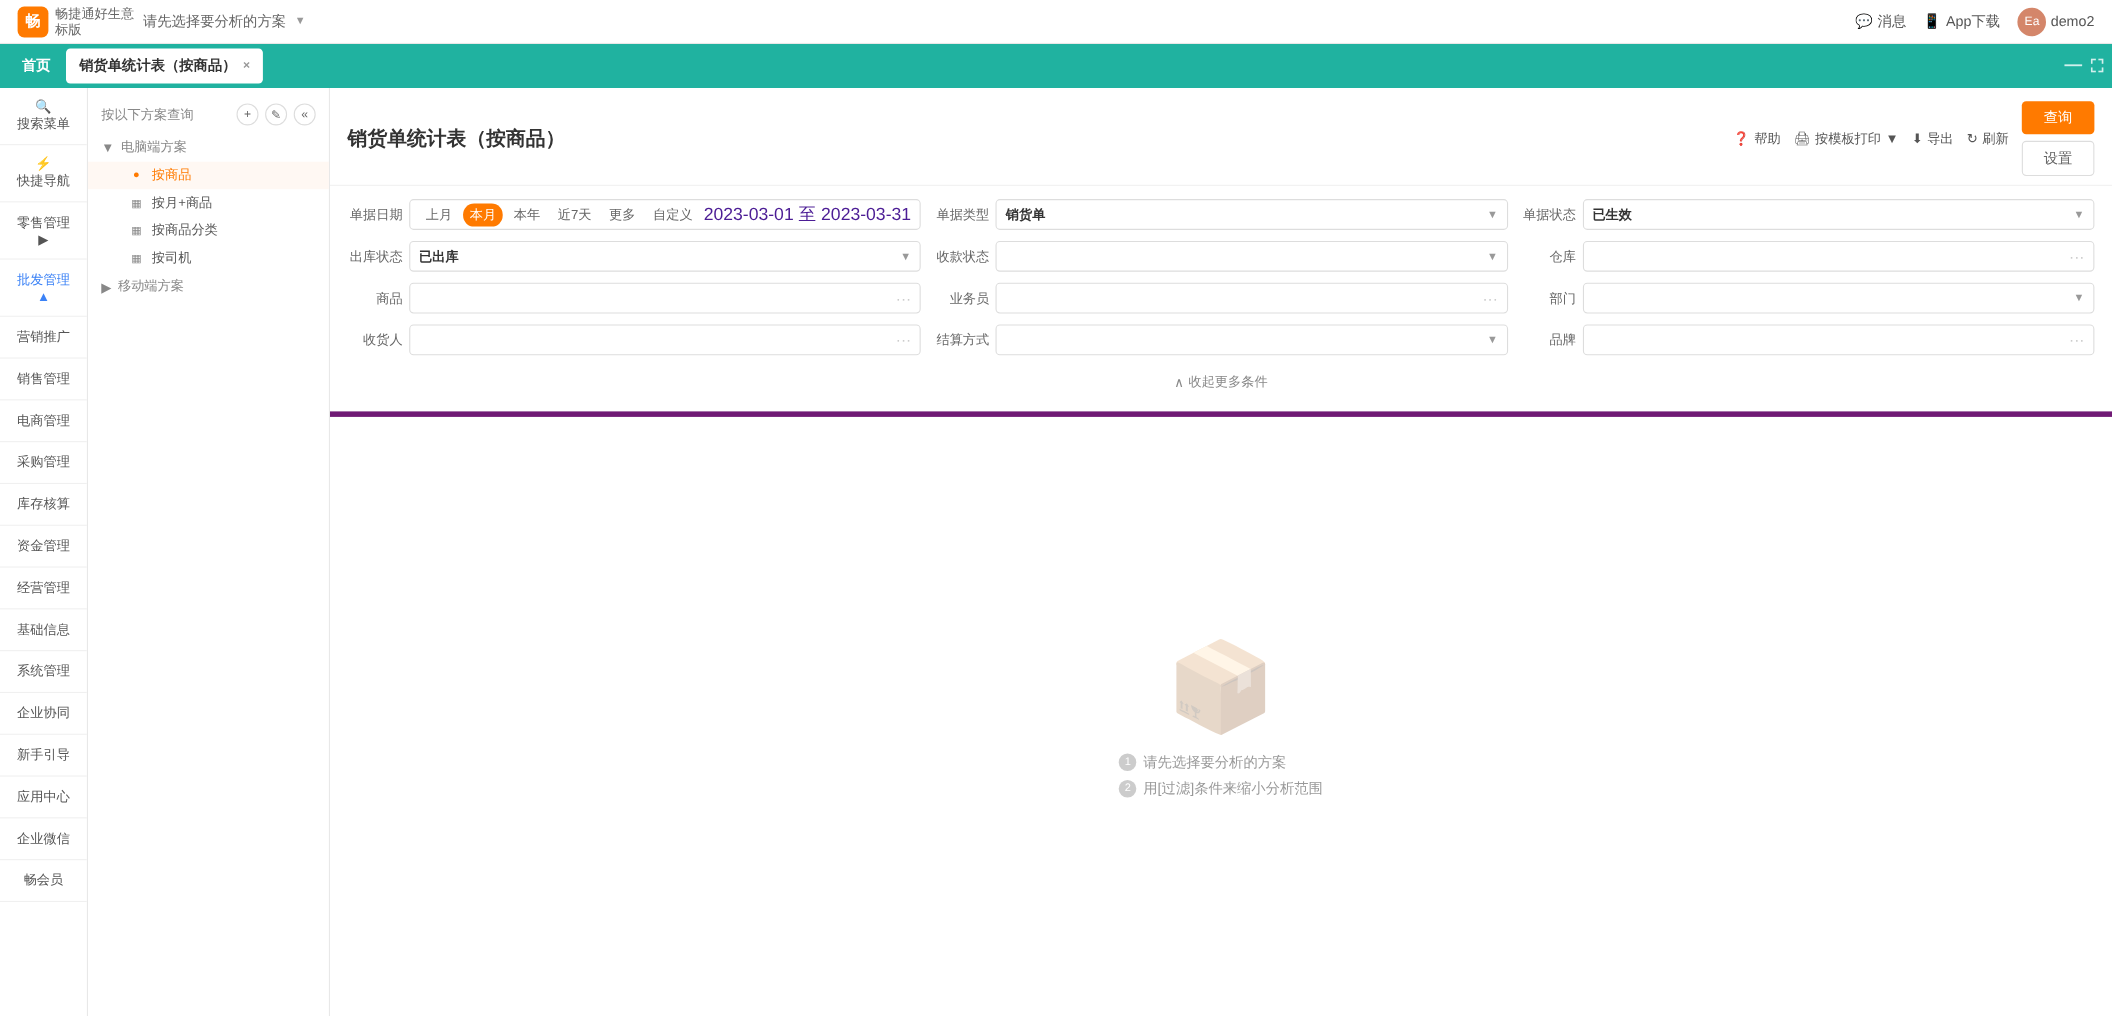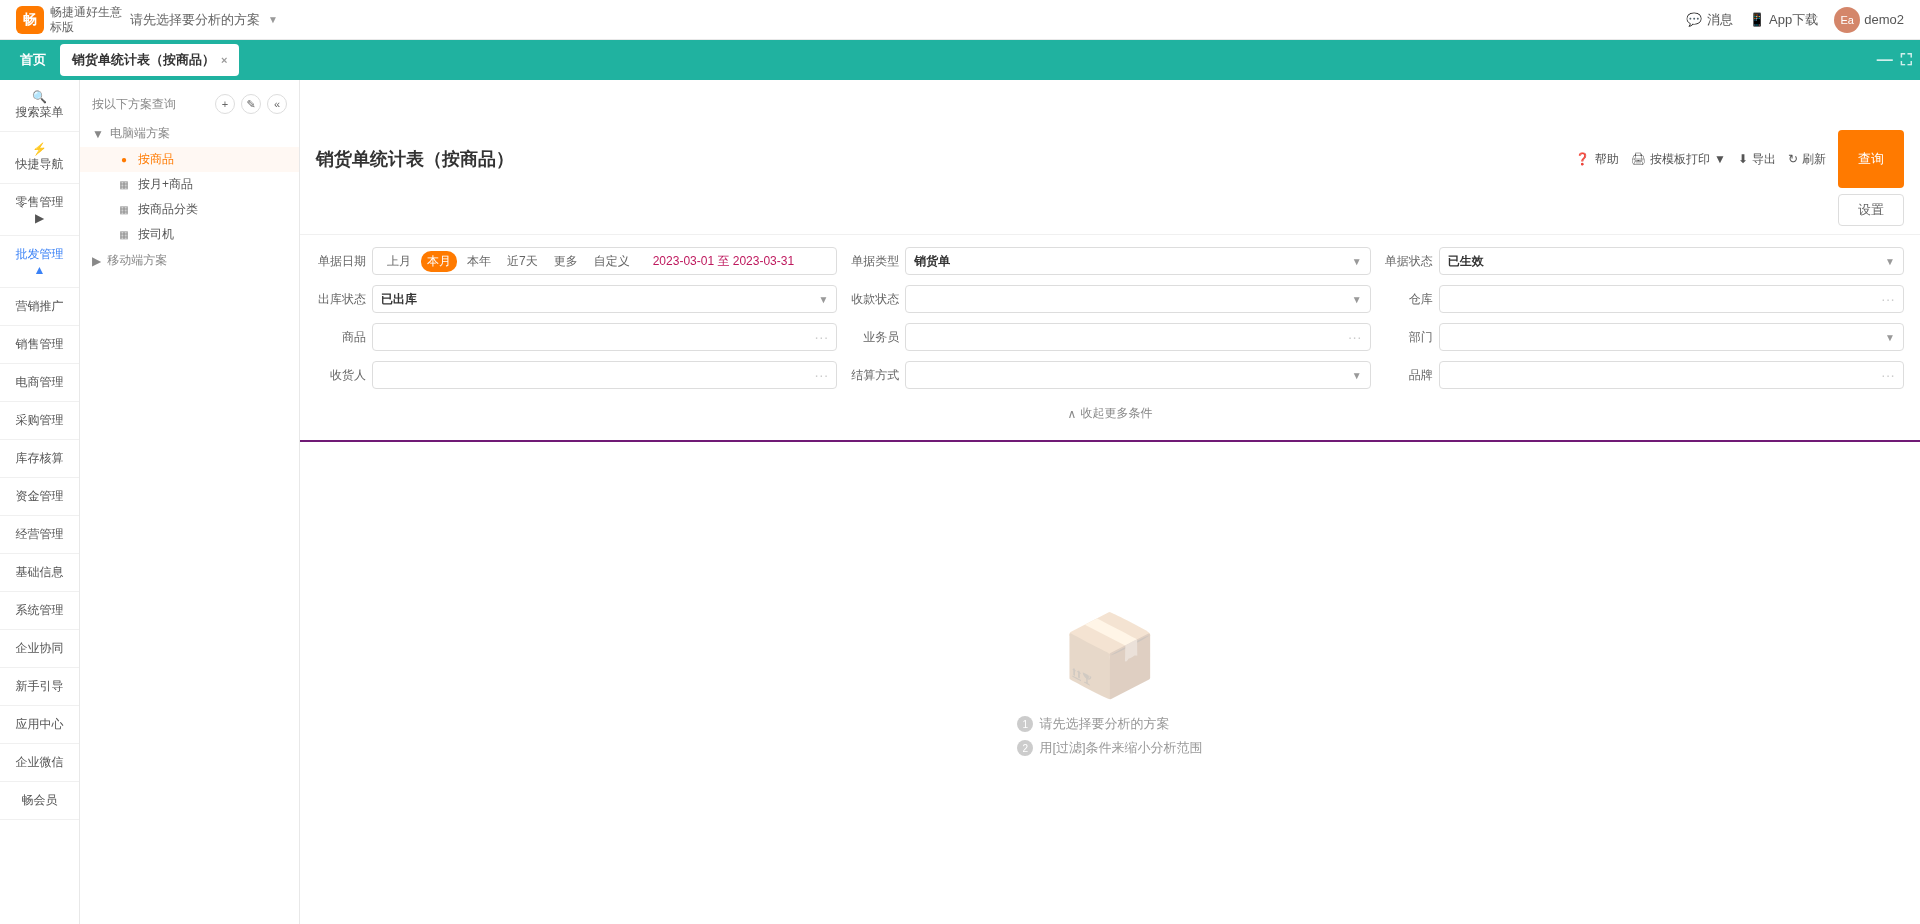--- a/index.html
+++ b/index.html
@@ -59,46 +59,46 @@
     
     .right-panel { flex: 1; display: flex; flex-direction: column; overflow: hidden; }
 
     
     .page-header { padding: 12px 16px 8px; display: flex; align-items: center; justify-content: space-between; background: #fff; border-bottom: 1px solid #f0f0f0; }
     .page-title { font-size: 18px; font-weight: bold; color: #333; }
     .page-actions { display: flex; align-items: center; gap: 12px; }
     .page-action-btn { display: flex; align-items: center; gap: 4px; font-size: 12px; color: #555; cursor: pointer; }
 
     
-    .filter-area { padding: 12px 16px; background: #fff; border-bottom: 2px solid #701a75; }
+    .filter-area { padding: 12px 16px; background: #fff; border-bottom: 5px solid #701a75; }
     .filter-row { display: flex; align-items: center; gap: 12px; margin-bottom: 10px; }
     .filter-item { display: flex; align-items: center; gap: 6px; flex: 1; }
     .filter-label { font-size: 12px; color: #666; white-space: nowrap; min-width: 50px; text-align: right; }
     .filter-control { flex: 1; display: flex; align-items: center; border: 1px solid #ddd; border-radius: 4px; height: 28px; padding: 0 8px; font-size: 12px; background: #fff; }
     .filter-control-select { display: flex; align-items: center; justify-content: space-between; cursor: pointer; font-weight: bold; }
     .filter-control-select .select-val { color: #333; }
     .filter-control-select .select-arrow { color: #999; font-size: 10px; }
     .filter-control-dots { color: #ccc; cursor: pointer; font-size: 14px; }
     .date-tabs { display: flex; gap: 4px; align-items: center; }
     .date-tab { font-size: 12px; color: #666; cursor: pointer; padding: 2px 6px; border-radius: 3px; }
     .date-tab.active { background: #ff7a00; color: #fff; border-radius: 10px; }
-    .date-range { font-size: 12px; color: #be185d; }
+    .date-range { font-size: 16px; color: #4c1d95; }
 
     
     .collapse-bar { display: flex; align-items: center; justify-content: center; padding: 6px; cursor: pointer; color: #888; font-size: 12px; gap: 4px; }
 
     
     .empty-state { flex: 1; display: flex; flex-direction: column; align-items: center; justify-content: center; gap: 12px; }
     .empty-tips { display: flex; flex-direction: column; gap: 6px; }
     .empty-tip { display: flex; align-items: center; gap: 6px; font-size: 13px; color: #999; }
     .tip-num { width: 16px; height: 16px; border-radius: 50%; background: #ccc; color: #fff; font-size: 10px; display: flex; align-items: center; justify-content: center; }
 
     
     .query-btns { display: flex; flex-direction: column; gap: 6px; }
-    .btn-query { background: #ff7a00; color: #fff; border: none; border-radius: 4px; padding: 20px 20px; font-size: 13px; cursor: pointer; margin-top: 38px; }
+    .btn-query { background: #ff7a00; color: #fff; border: none; border-radius: 4px; padding: 6px 20px; font-size: 13px; cursor: pointer; }
     .btn-settings { background: #fff; color: #666; border: 1px solid #ddd; border-radius: 4px; padding: 6px 16px; font-size: 13px; cursor: pointer; }
 
     
     ::-webkit-scrollbar { width: 6px; height: 6px; }
     ::-webkit-scrollbar-thumb { background: #ccc; border-radius: 3px; }
   </style>
 </head>
 <body>
 
 <div class="topbar">
@@ -278,21 +278,21 @@
               <button class="btn-settings">设置</button>
             </div>
           </div>
         </div>
 
         <div class="filter-area">
 
           <div class="filter-row">
             <div class="filter-item">
               <span class="filter-label">单据日期</span>
-              <div class="filter-control" style="gap:17px; min-width:320px;">
+              <div class="filter-control" style="gap:4px; min-width:320px;">
                 <div class="date-tabs">
                   <span class="date-tab">上月</span>
                   <span class="date-tab active">本月</span>
                   <span class="date-tab">本年</span>
                   <span class="date-tab">近7天</span>
                   <span class="date-tab">更多</span>
                   <span class="date-tab">自定义</span>
                 </div>
                 <span class="date-range">2023-03-01 至 2023-03-31</span>
               </div>

